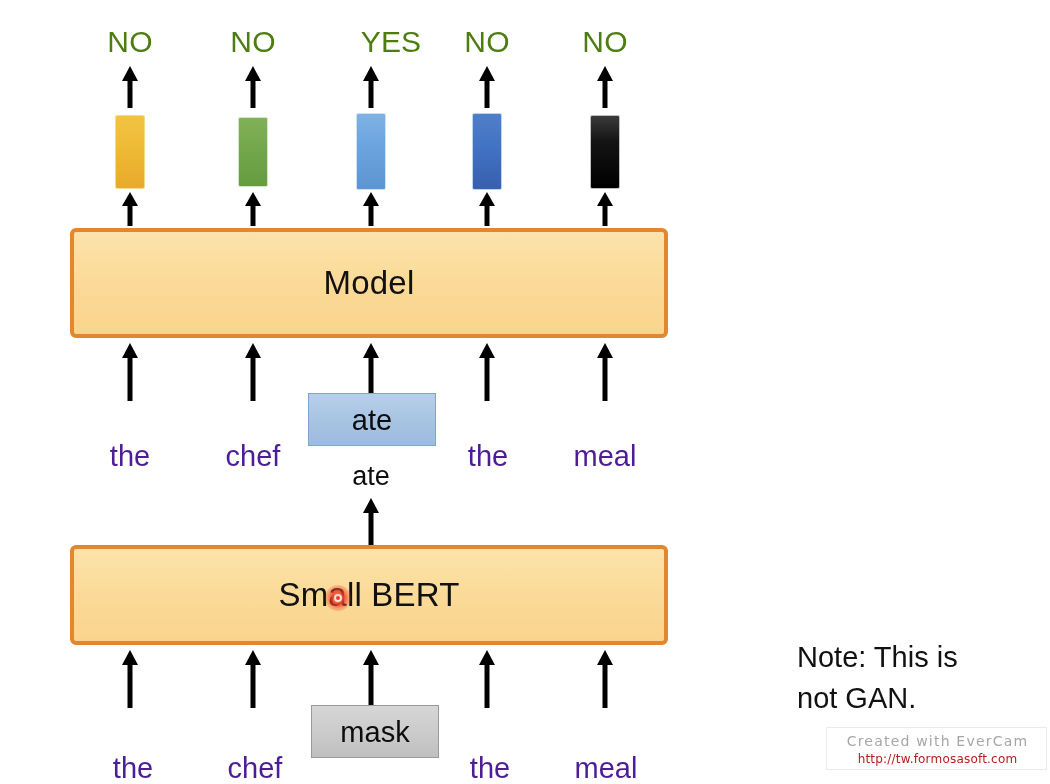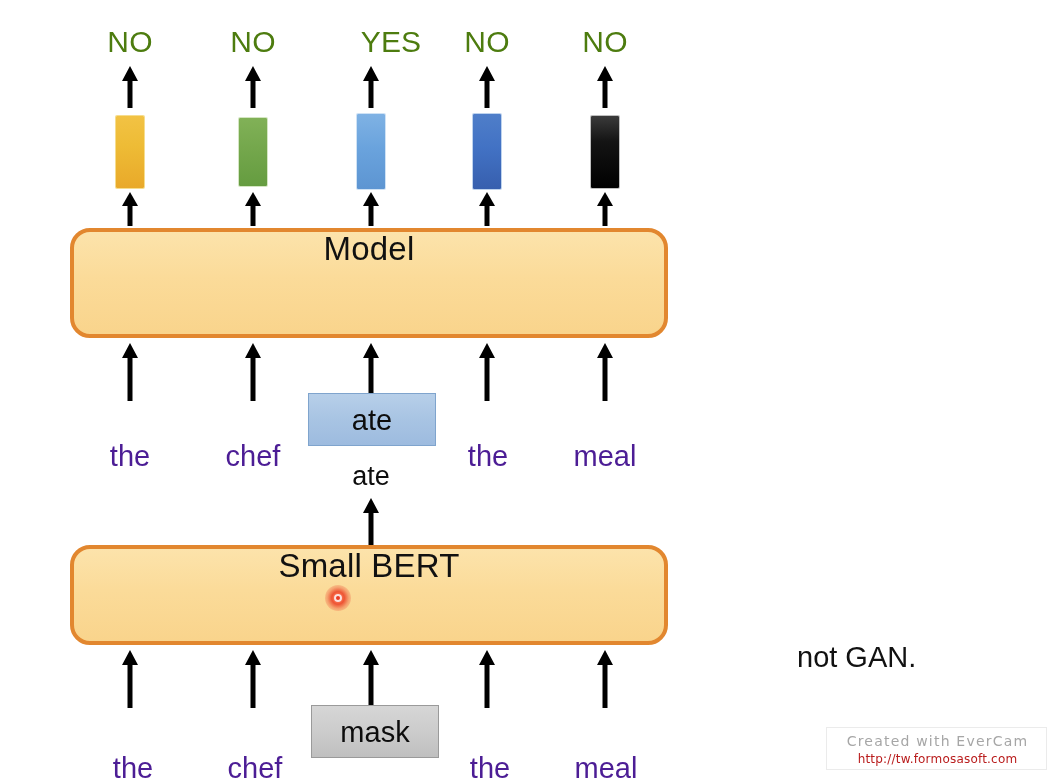--- a/index.html
+++ b/index.html
@@ -61,23 +61,24 @@
   }
   .bar-amber  { background: linear-gradient(180deg,#f2c244 0%, #eebc36 40%, #e9a92a 100%); box-shadow: 0 0 0 1px #f6dd8e; }
   .bar-green  { background: linear-gradient(180deg,#81b157 0%, #74a74c 45%, #659c40 100%); box-shadow: 0 0 0 1px #d4e6c2; }
   .bar-lblue  { background: linear-gradient(180deg,#7fb2e4 0%, #6aa3dd 45%, #5d95d2 100%); box-shadow: 0 0 0 1px #cfe2f5; }
   .bar-dblue  { background: linear-gradient(180deg,#4f7ec9 0%, #4272c4 45%, #375fae 100%); box-shadow: 0 0 0 1px #bed3ee; }
   .bar-black  { background: linear-gradient(180deg,#3a3a3a 0%, #141414 35%, #000000 100%); box-shadow: 0 0 0 1px #bfbfbf; }
 
   
   .module {
     border: 4px solid #e2872f;
-    border-radius: 20px;
+    border-radius: 6px;
     background: linear-gradient(180deg,#fce3ab 0%, #fbdb99 45%, #f9d48c 100%);
     display: flex;
+    align-items: center;
     justify-content: center;
     box-sizing: border-box;
   }
   .module-label {
     font-size: 33px;
     line-height: 34px;
     color: #111111;
     letter-spacing: 0.2px;
   }
 
@@ -289,20 +290,21 @@
 
   <div class="abs word" style="left:78px;  top:717px;">the</div>
   <div class="abs word" style="left:200px; top:717px;">chef</div>
   <div class="abs chip chip-grey" style="left:311px; top:705px; width:128px; height:53px;">
     <span>mask</span>
   </div>
   <div class="abs word" style="left:435px; top:717px;">the</div>
   <div class="abs word" style="left:551px; top:717px;">meal</div>
 
   <div class="abs note" style="left:797px; top:637px;">
+    <div>Note: This is</div>
     <div>not GAN.</div>
   </div>
 
   <div class="abs watermark" style="left:826px; top:727px; width:221px; height:43px;">
     <div class="wm-line1">Created with EverCam</div>
     <div class="wm-line2">http://tw.formosasoft.com</div>
   </div>
 
 </div>
 

